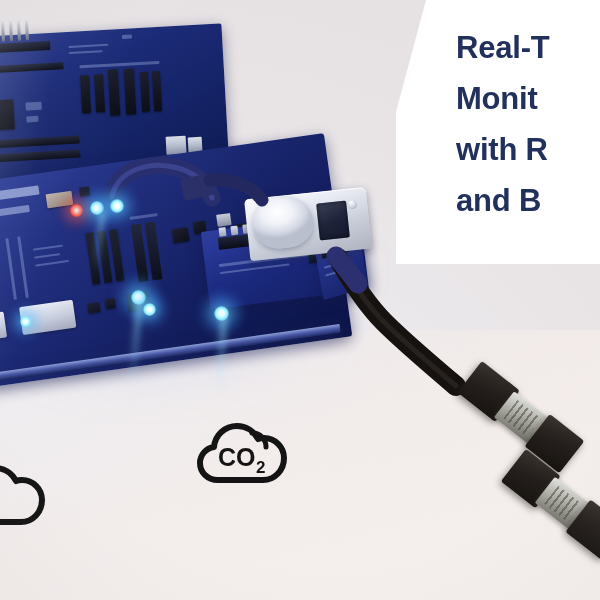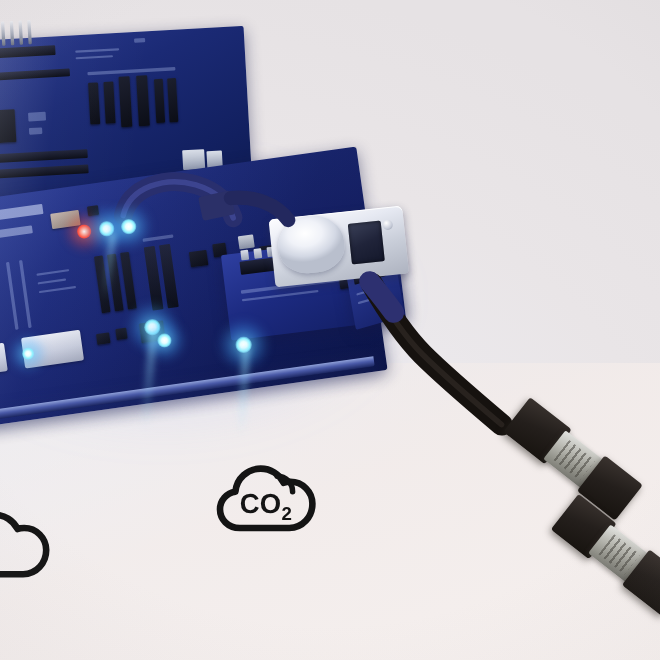--- a/index.html
+++ b/index.html
@@ -434,14 +434,22 @@
   <div class="cloud-icon" style="left:-46px; top:454px;">
     <svg width="92" height="80" viewBox="0 0 92 80">
       <path d="M22,68 C11,68 4,60 4,51 C4,43 10,36 18,35 C19,23 29,14 41,14
                C50,14 58,19 62,27 C64,26 66,26 68,26 C79,26 88,35 88,46
                C88,58 79,68 67,68 Z" fill="none" stroke="#141414" stroke-width="6" stroke-linejoin="round"></path>
     </svg>
   </div>
 
   <div class="bg-vignette"></div>
 
+  <div id="title-panel">
+    <div id="title-text">
+      <span class="tline">Real-T</span>
+      <span class="tline">Monit</span>
+      <span class="tline">with R</span>
+      <span class="tline">and B</span>
+    </div>
+  </div>
 
 </div>
 
 </body></html>

